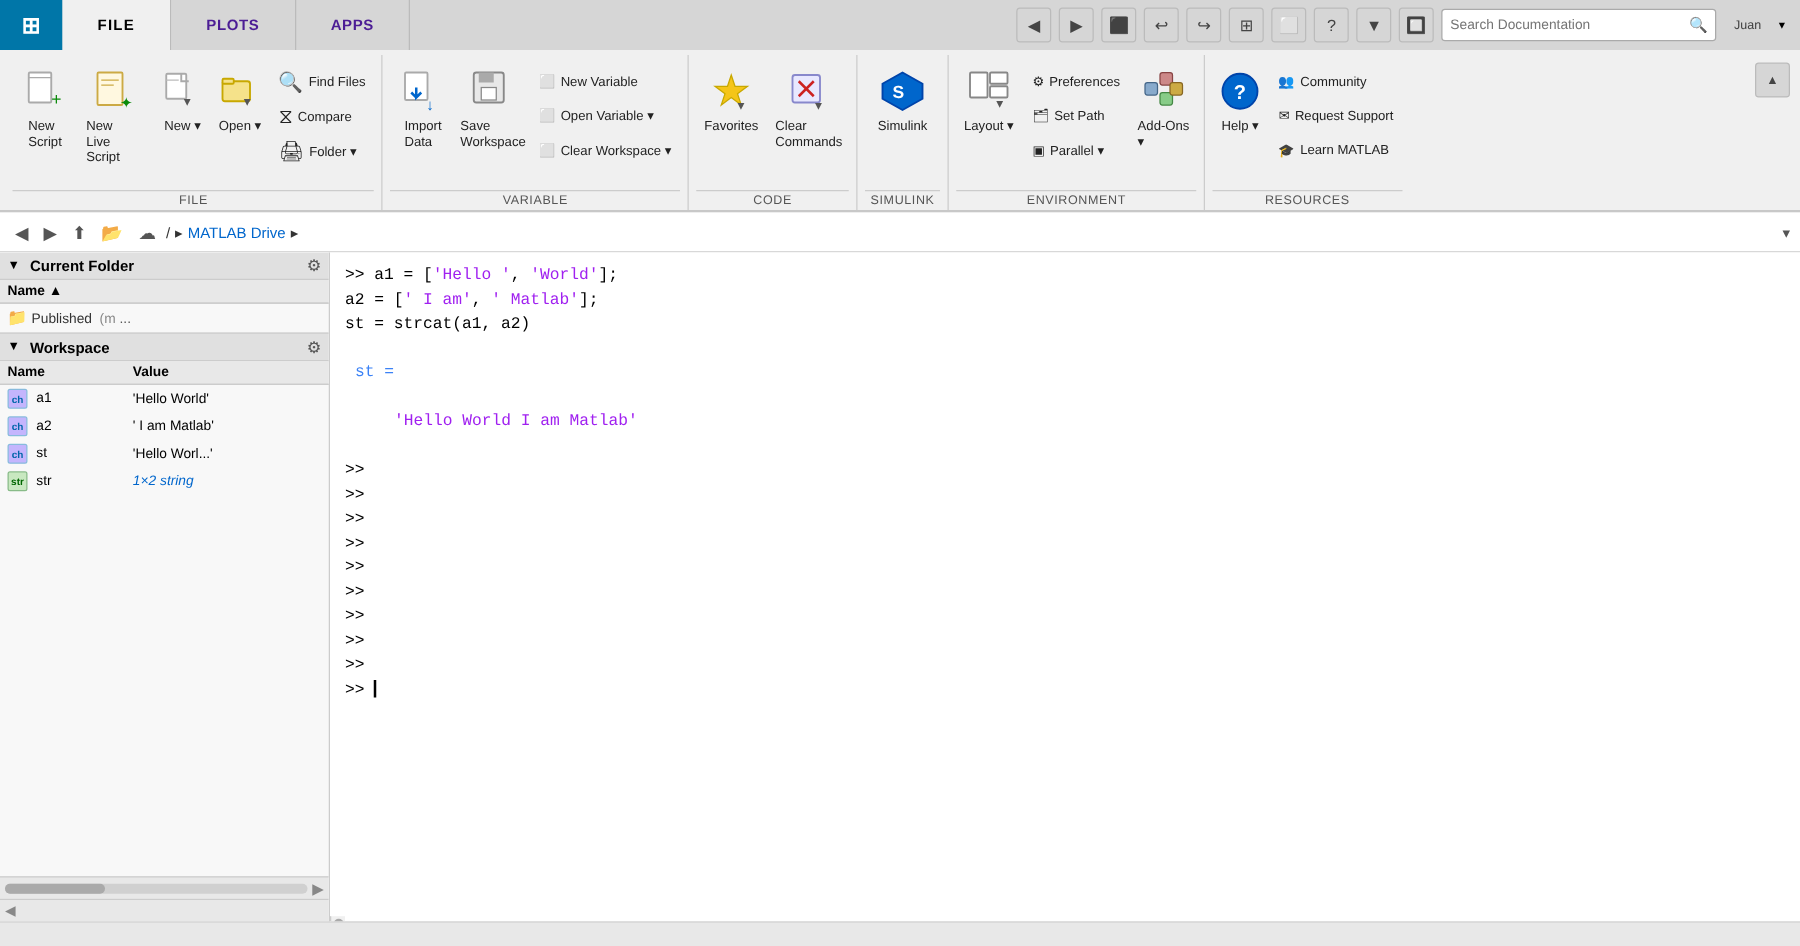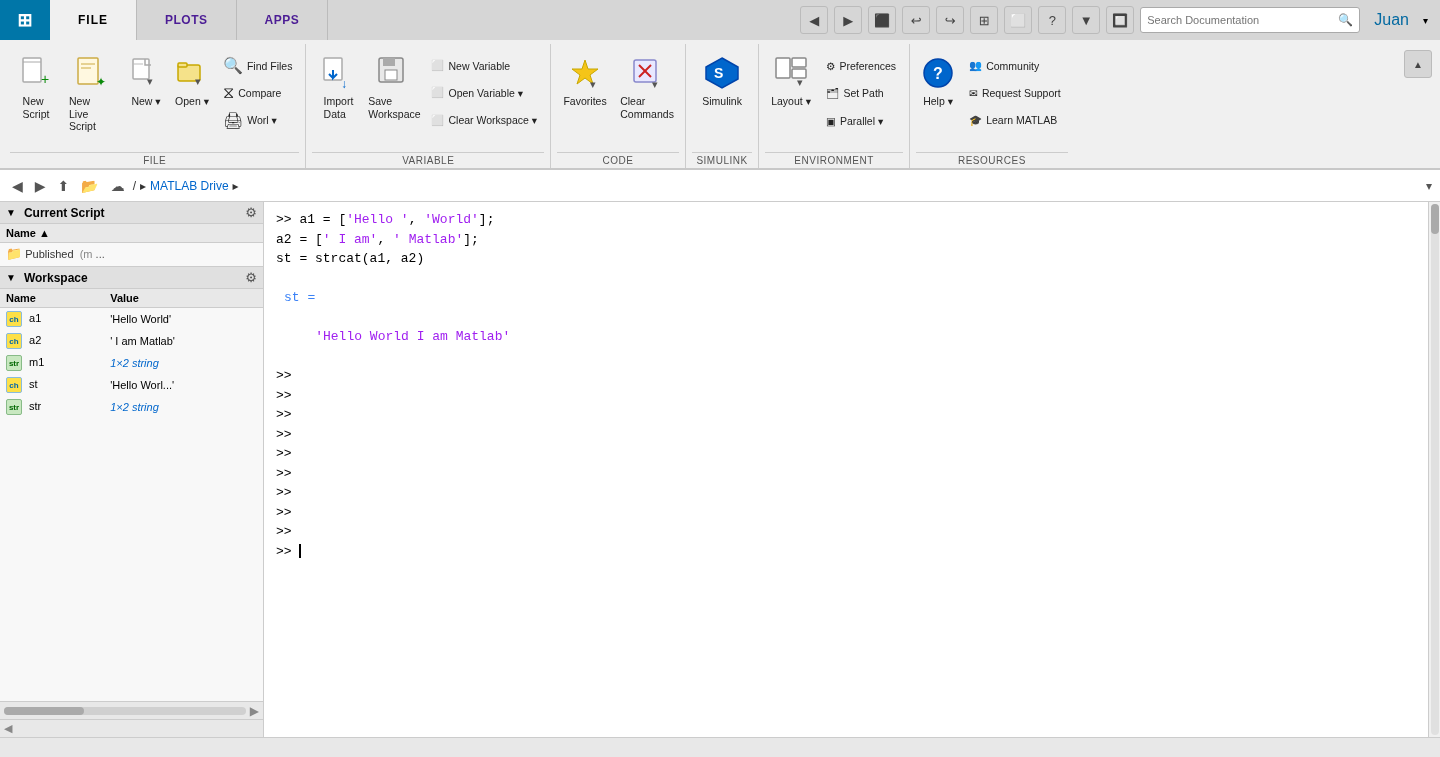--- a/index.html
+++ b/index.html
@@ -47,21 +47,21 @@
       background: white;
       border: 1px solid #aaa;
       border-radius: 3px;
       width: 220px; height: 26px; padding: 0 6px;
       gap: 4px;
     }
     .search-doc-box input {
       border: none; outline: none; font-size: 11px; flex: 1; color: #888;
     }
     .user-label {
-      font-size: 16px; color: #0369a1; padding: 0 8px; cursor: pointer;
+      font-size: 10px; color: #404040; padding: 0 8px; cursor: pointer;
     }
 
     
     .ribbon {
       background: #f0f0f0;
       border-bottom: 2px solid #c8c8c8;
       display: flex;
       height: 130px;
       padding: 4px 0 0 4px;
     }
@@ -186,41 +186,41 @@
       padding: 3px 6px; font-size: 11px; font-weight: 600;
       text-align: left; cursor: pointer;
     }
     .ws-table td { padding: 3px 6px; font-size: 11px; vertical-align: middle; }
     .ws-type-icon {
       display: inline-block; width: 16px; height: 16px;
       border-radius: 2px; font-size: 8px; font-weight: 700;
       text-align: center; line-height: 16px;
       margin-right: 4px; vertical-align: middle;
     }
-    .ws-type-ch { background: #fde047; color: #0066aa; border: 1px solid #88bbdd; }
+    .ws-type-ch { background: #c4b5fd; color: #0066aa; border: 1px solid #88bbdd; }
     .ws-type-str { background: #c8e8c0; color: #006600; border: 1px solid #88bb88; }
     .ws-link { color: #0066cc; text-decoration: none; font-style: italic; cursor: pointer; }
 
     
     .left-scrollbar {
       height: 18px; background: #e8e8e8; border-top: 1px solid #ccc;
       display: flex; align-items: center; padding: 0 4px; margin-top: auto;
     }
     .hscroll-track {
       flex: 1; height: 8px; background: #d0d0d0; border-radius: 4px; position: relative;
     }
     .hscroll-thumb {
       position: absolute; left: 0; width: 80px; height: 8px;
       background: #aaa; border-radius: 4px;
     }
 
     
     .cmd-window {
       flex: 1;
-      display: flex; flex-direction: row;
+      display: flex; flex-direction: column;
       background: white;
       overflow: hidden;
     }
     .cmd-content {
       flex: 1; padding: 8px 12px; overflow-y: auto;
       font-family: 'Courier New', Courier, monospace; font-size: 13px;
       line-height: 1.5;
       color: #000;
     }
     .cmd-prompt { color: #000; }
@@ -330,21 +330,21 @@
         <div class="r-btn-small">
           <span class="icon-box-sm">🔍</span>
           <span>Find Files</span>
         </div>
         <div class="r-btn-small">
           <span class="icon-box-sm">⧖</span>
           <span>Compare</span>
         </div>
         <div class="r-btn-small">
           <span class="icon-box-sm">🖨</span>
-          <span>Worl ▾</span>
+          <span>Folder ▾</span>
         </div>
       </div>
     </div>
     <div class="ribbon-group-label">FILE</div>
   </div>
 
   <div class="ribbon-group">
     <div class="ribbon-group-items">
 
       <div class="r-btn" style="width:52px;">
@@ -453,20 +453,31 @@
         <div class="r-btn-small">
           <span>🗂</span>
           <span>Set Path</span>
         </div>
         <div class="r-btn-small">
           <span>▣</span>
           <span>Parallel ▾</span>
         </div>
       </div>
 
+      <div class="r-btn" style="width:52px;">
+        <div class="icon-box">
+          <svg width="34" height="34" viewBox="0 0 34 34">
+              <rect x="2" y="10" width="10" height="10" rx="2" fill="#88aacc" stroke="#446688" stroke-width="1"></rect>
+              <rect x="14" y="2" width="10" height="10" rx="2" fill="#cc8888" stroke="#884444" stroke-width="1"></rect>
+              <rect x="14" y="18" width="10" height="10" rx="2" fill="#88cc88" stroke="#448844" stroke-width="1"></rect>
+              <rect x="22" y="10" width="10" height="10" rx="2" fill="#ccaa44" stroke="#886622" stroke-width="1"></rect>
+            </svg>
+        </div>
+        <div class="r-btn-label">Add-Ons ▾</div>
+      </div>
     </div>
     <div class="ribbon-group-label">ENVIRONMENT</div>
   </div>
 
   <div class="ribbon-group" style="border-right:none;">
     <div class="ribbon-group-items">
 
       <div class="r-btn" style="width:44px;">
         <div class="icon-box">
           <svg width="34" height="34" viewBox="0 0 34 34">
@@ -514,21 +525,21 @@
   </div>
   <span class="addr-dropdown" style="margin-left:auto;">▾</span>
 </div>
 
 <div class="main-area">
 
   <div class="left-panel">
 
     <div class="current-folder-header">
       <span class="cf-arrow">▼</span>
-      <span class="cf-title">Current Script</span>
+      <span class="cf-title">Current Folder</span>
       <span class="cf-gear">⚙</span>
     </div>
 
     <table class="folder-table">
       <thead>
         <tr>
           <th>
             <span>Name</span>
             <span> ▲</span>
           </th>
@@ -573,27 +584,20 @@
         </tr>
         <tr>
           <td>
             <span class="ws-type-icon ws-type-ch">ch</span>
             <span>a2</span>
           </td>
           <td>' I am Matlab'</td>
         </tr>
         <tr>
           <td>
-            <span class="ws-type-icon ws-type-str">str</span>
-            <span>m1</span>
-          </td>
-          <td><a class="ws-link">1×2 string</a></td>
-        </tr>
-        <tr>
-          <td>
             <span class="ws-type-icon ws-type-ch">ch</span>
             <span>st</span>
           </td>
           <td>'Hello Worl...'</td>
         </tr>
         <tr>
           <td>
             <span class="ws-type-icon ws-type-str">str</span>
             <span>str</span>
           </td>

